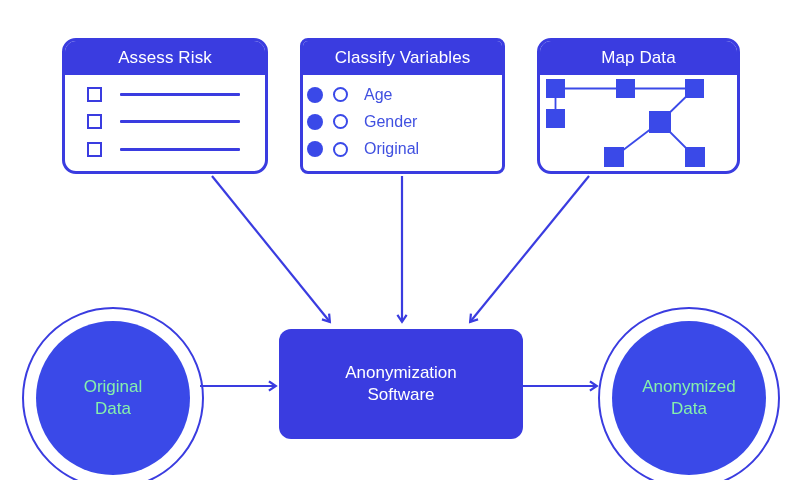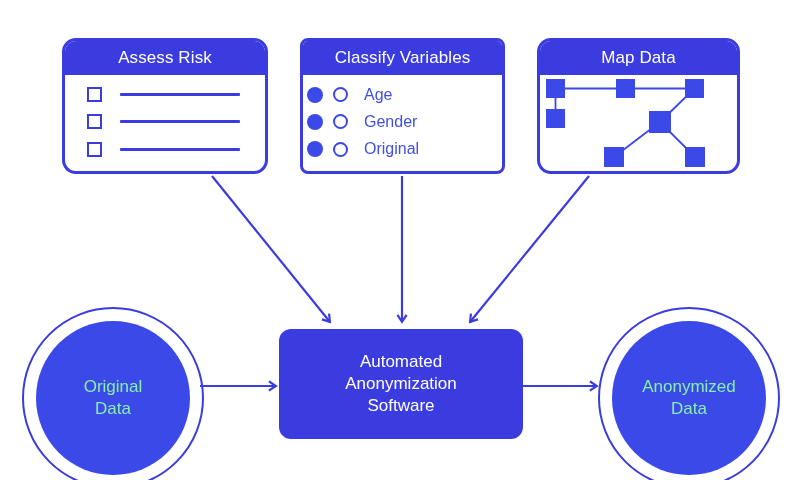--- a/index.html
+++ b/index.html
@@ -183,21 +183,20 @@
         <rect x="145" y="4" width="19" height="19" fill="#3a49e8"></rect>
         <rect x="109" y="36" width="22" height="22" fill="#3a49e8"></rect>
         <rect x="64" y="72" width="20" height="20" fill="#3a49e8"></rect>
         <rect x="145" y="72" width="20" height="20" fill="#3a49e8"></rect>
       </svg>
     </div>
   </div>
 
   <div class="proc" style="left:279px;top:313px;width:244px;height:110px;">
     <div>
-      <div>Automated</div>
       <div>Anonymization</div>
       <div>Software</div>
     </div>
   </div>
 
   <div class="ring" style="left:22px;top:291px;width:182px;height:182px;"></div>
   <div class="disc" style="left:36px;top:305px;width:154px;height:154px;">
     <div>
       <div>Original</div>
       <div>Data</div>

